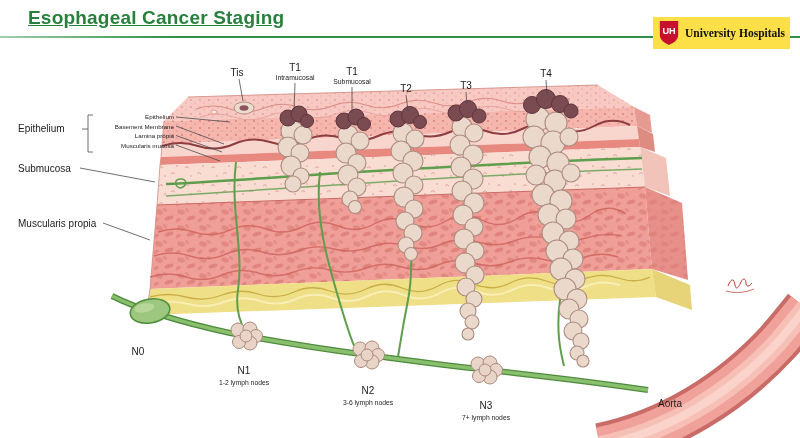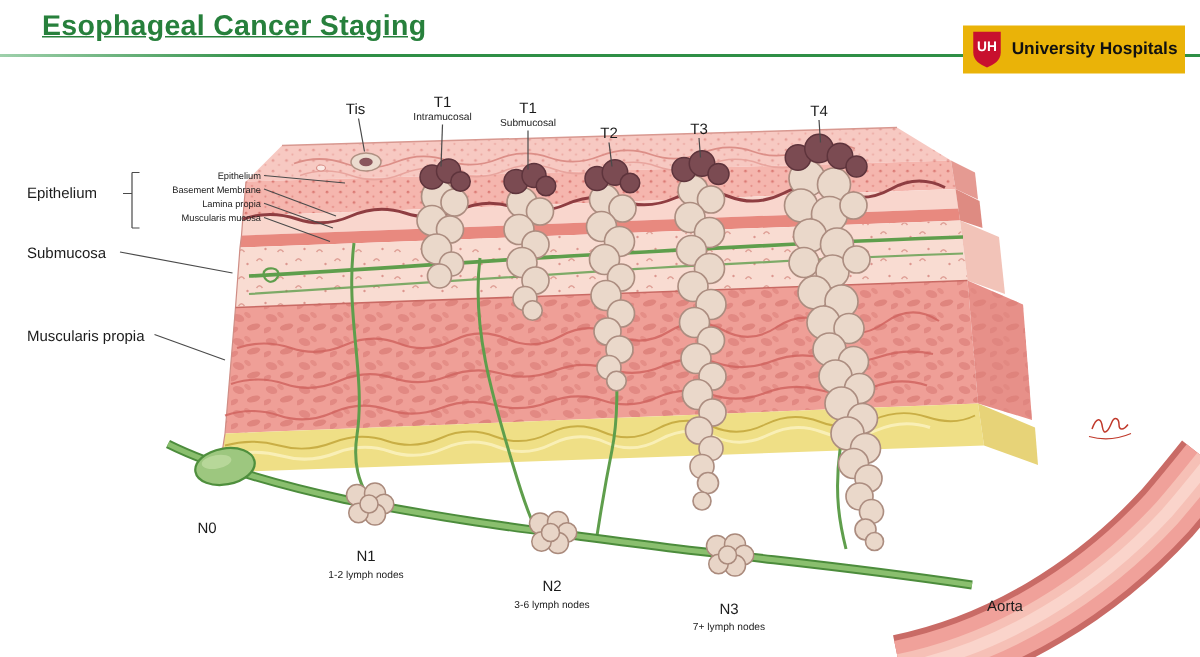--- a/index.html
+++ b/index.html
@@ -3,24 +3,24 @@
 <meta charset="utf-8">
 <style>
   html,body{margin:0;padding:0;background:#fff;}
   .stage{position:relative;width:800px;height:438px;background:#fff;overflow:hidden;
          font-family:"Liberation Sans",sans-serif;}
   .title{position:absolute;left:28px;top:7px;font-size:19px;font-weight:600;
          color:#27803c;letter-spacing:.2px;text-decoration:underline;}
   .rule{position:absolute;left:0;top:36px;width:800px;height:2px;
         background:linear-gradient(to right,#9ed0ab,#2f8f46 22%,#2f8f46);}
   .logo{position:absolute;right:10px;top:17px;display:flex;align-items:center;gap:5px;
-        background:#eab308;padding:3px 5px;}
+        background:#fde047;padding:3px 5px;}
   .shield{width:22px;height:26px;display:block;}
   .shield-text{font-family:"Liberation Sans",sans-serif;font-size:10px;font-weight:bold;fill:#fff;}
-  .logo-name{font-size:11.5px;font-weight:bold;color:#111;}
+  .logo-name{font-size:11.5px;font-weight:bold;color:#111;font-family:Liberation Serif, serif;}
   svg.fig{position:absolute;left:0;top:0;}
   svg text{font-family:"Liberation Sans",sans-serif;}
   .t10{font-size:10px;fill:#1b1b1b;}
   .t7{font-size:6.8px;fill:#1b1b1b;}
   .t6{font-size:6.2px;fill:#222;}
   .ld{stroke:#4a4a4a;stroke-width:.8;fill:none;}
   .wave{fill:none;}
 </style>
 </head>
 <body>

